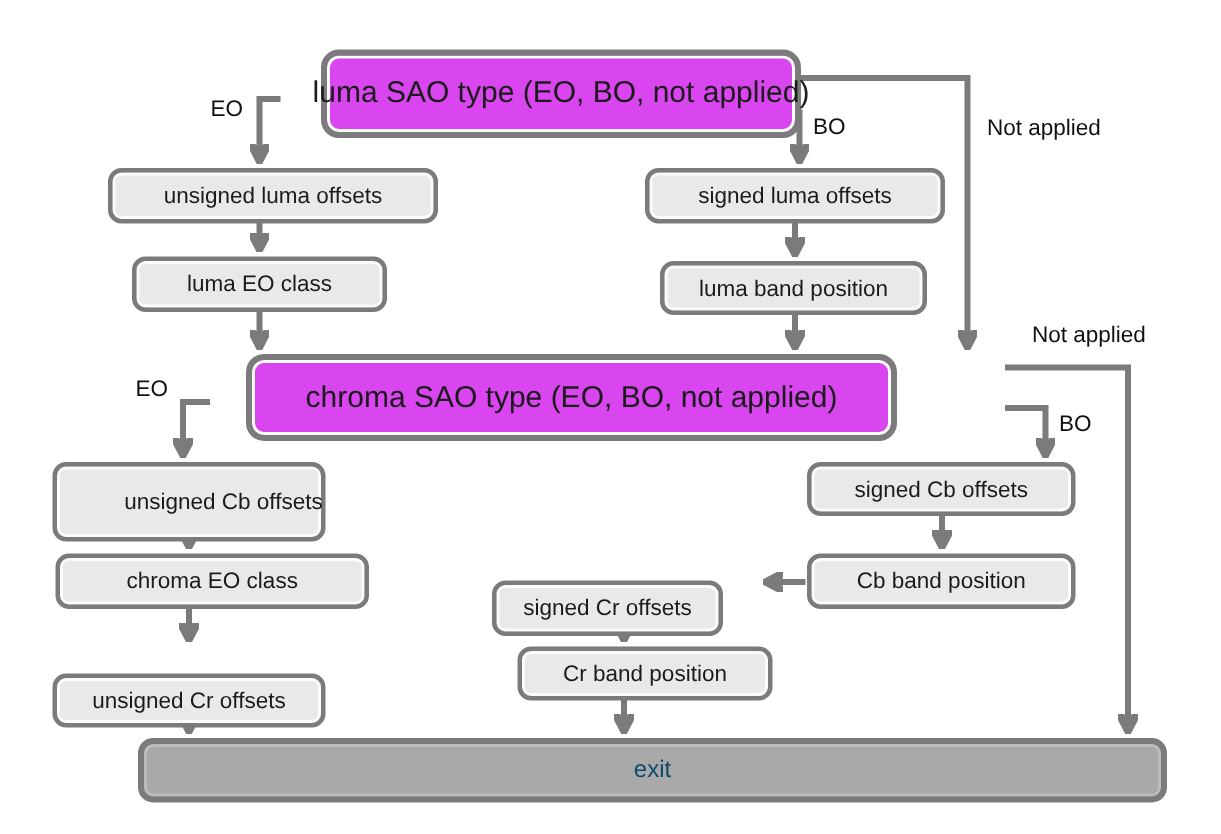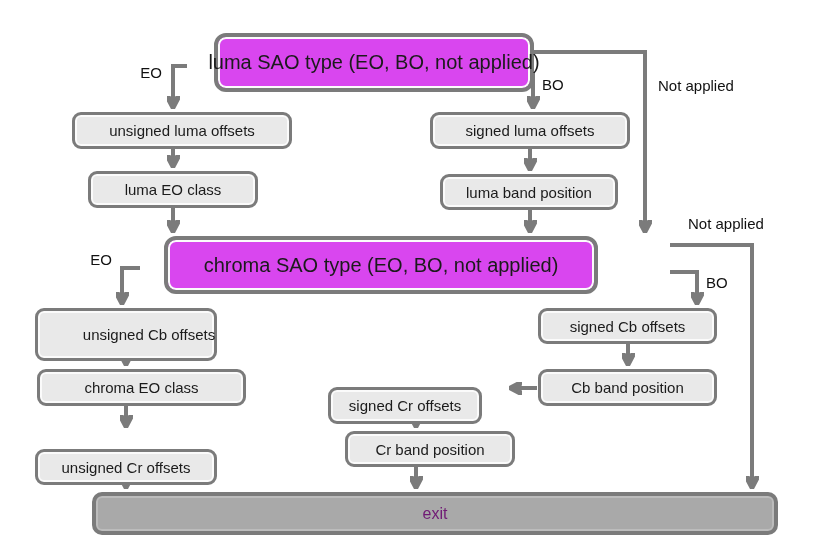--- a/index.html
+++ b/index.html
@@ -48,21 +48,21 @@
     border-radius: 12px;
     background: #d946ef;
     font-size: 20px;
     margin-left: 27px;
   }
   .node.exit-node {
     border-width: 4px;
     border-radius: 10px;
     background: #a9a9a9;
     box-shadow: inset 0 0 0 2px #bcbcbc;
-    color: #701a75;
+    color: #0c4a6e;
     font-size: 16px;
   }
   .edge-label {
     position: absolute;
     font-size: 15px;
     color: #111111;
     white-space: nowrap;
   }
   .edge-label.right-align {
     text-align: right;

